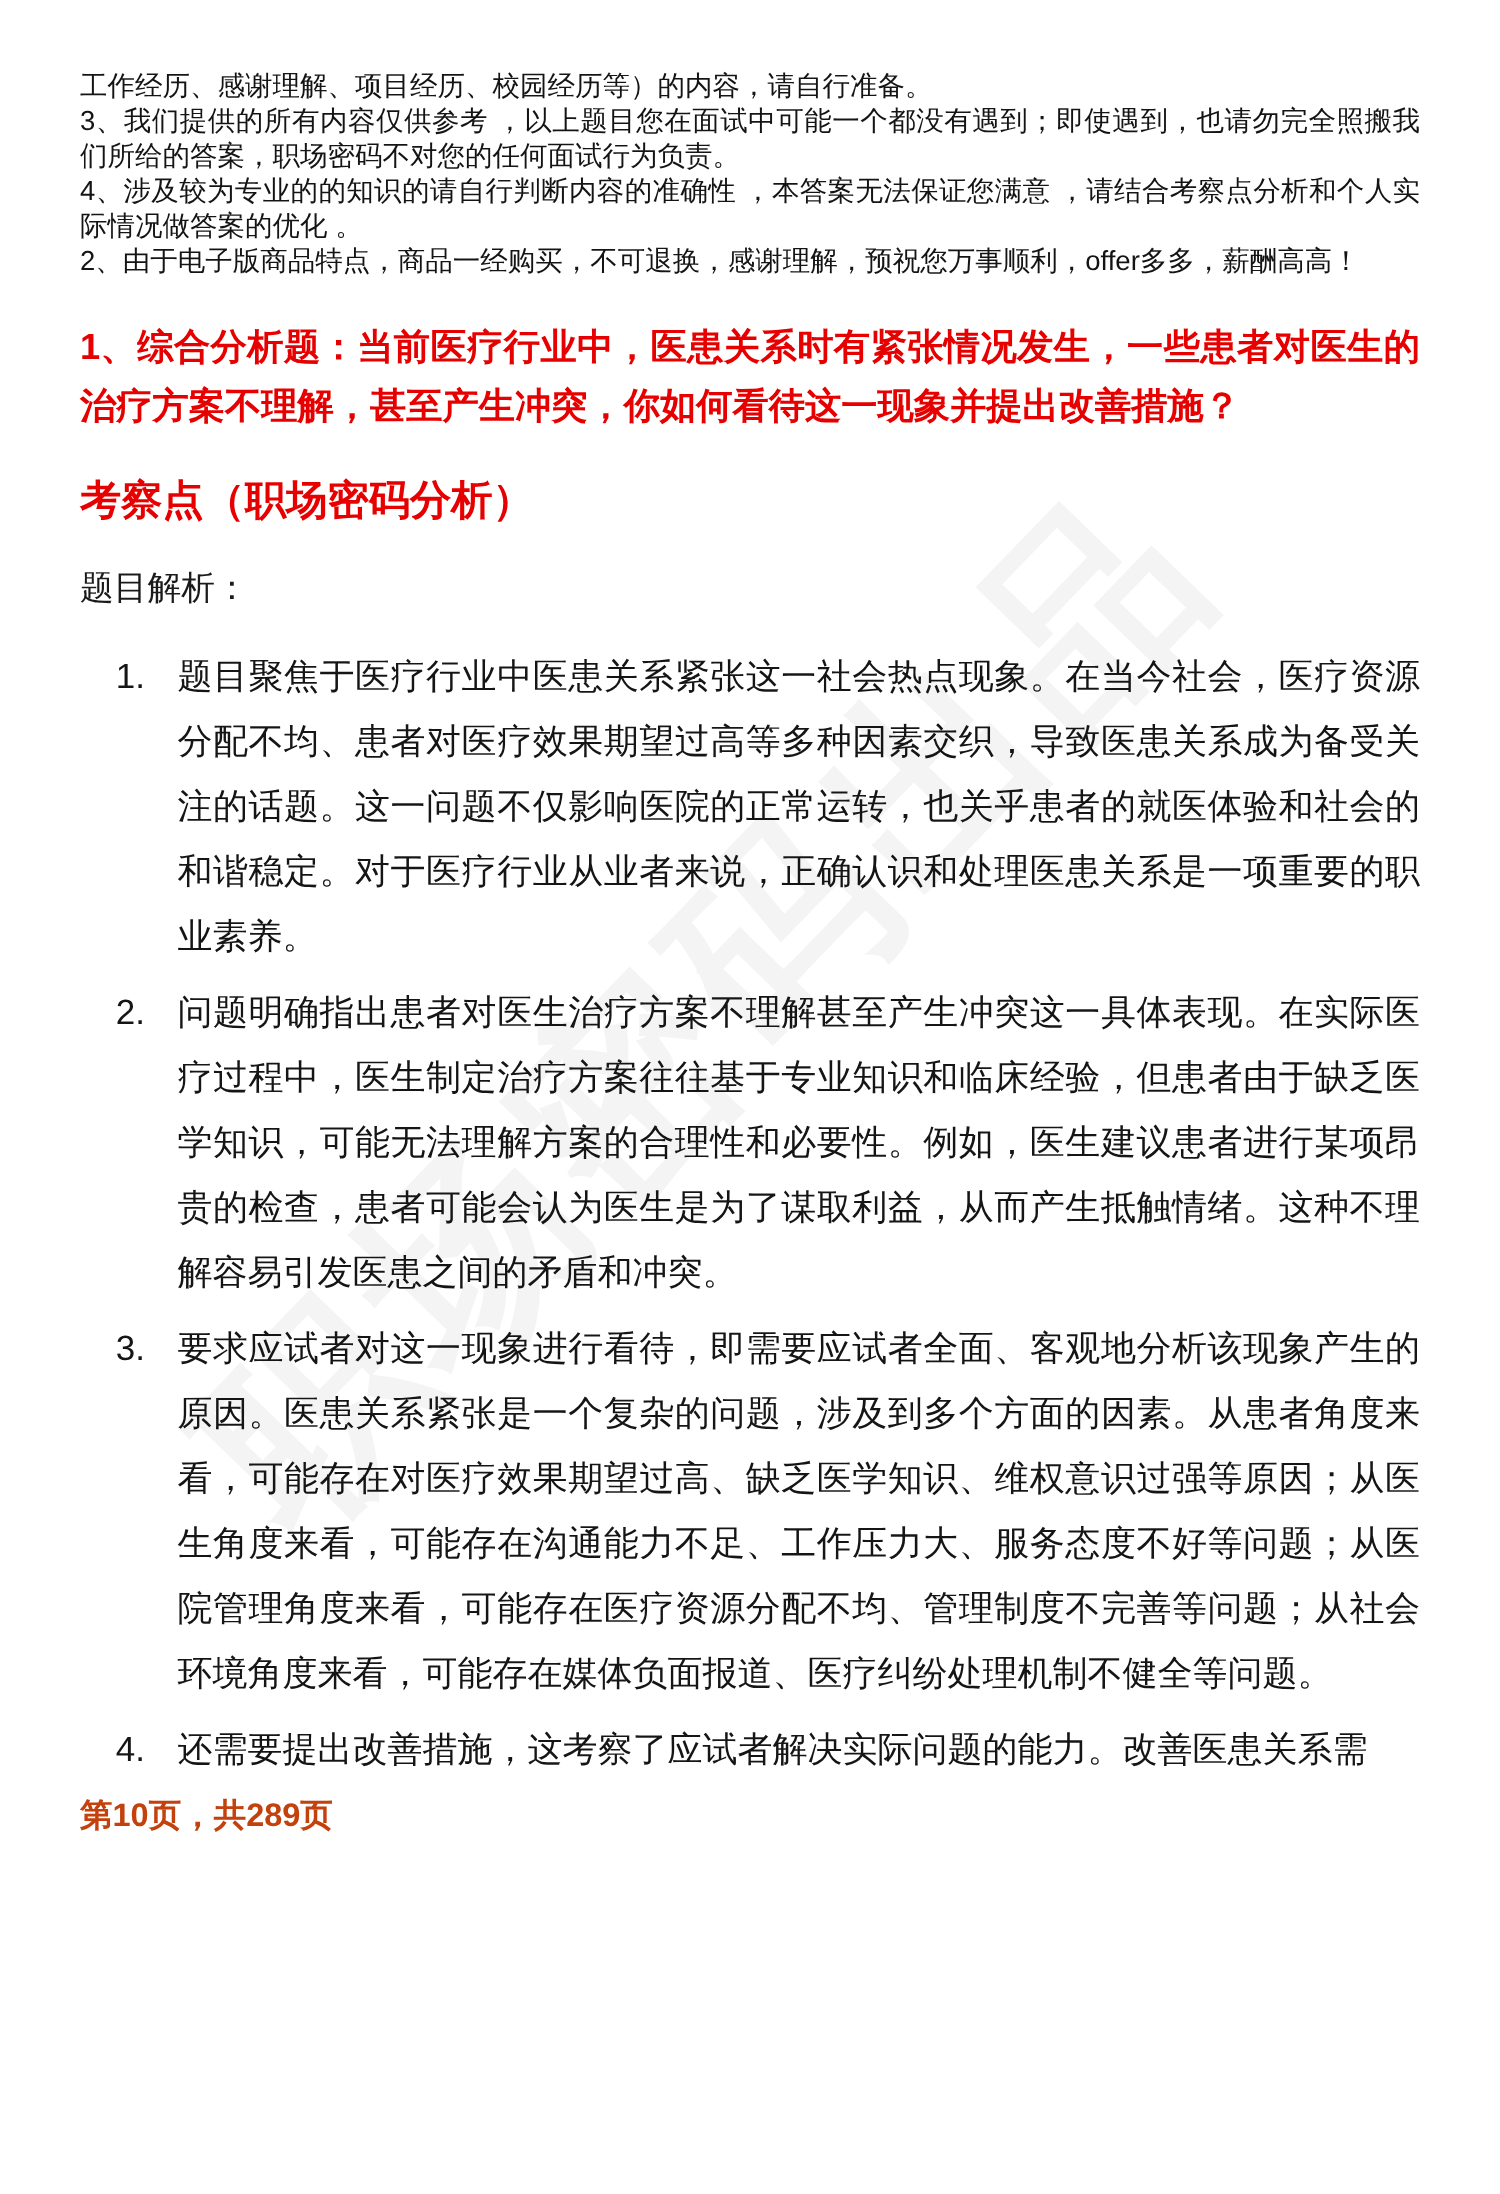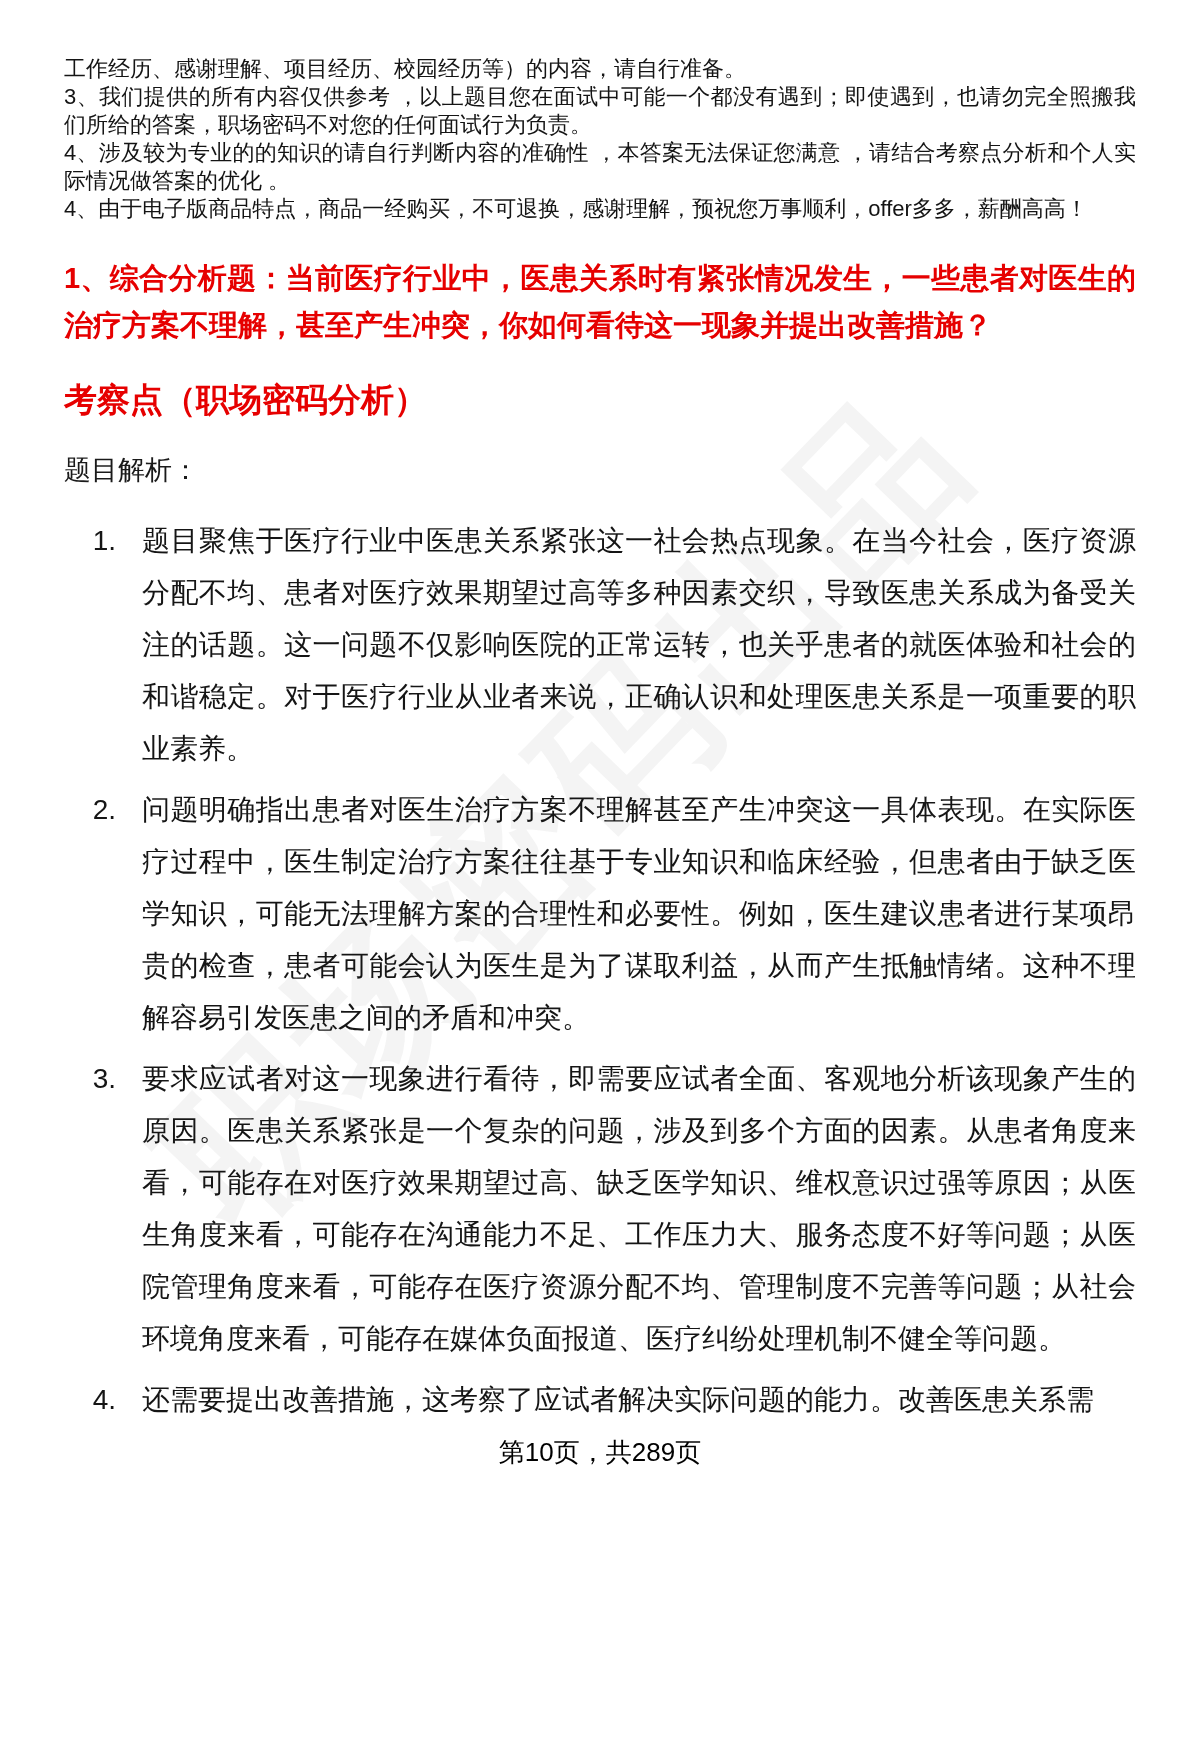--- a/index.html
+++ b/index.html
@@ -78,40 +78,40 @@
     margin-right:14px;
     flex-shrink:0;
   }
   ol.points .txt{
     flex:1;
     text-align:justify;
     margin-left:12px;
   }
   .footer{
     margin-top:4px;
-    text-align:center;
     font-size:26px;
     line-height:34px;
-    color:#000000;
+    color:#c2410c;
+    font-weight:bold;
   }
 </style>
 </head>
 <body>
 
 <div class="page">
 
   <div class="watermark">职场密码出品</div>
 
   <div class="content">
 
     <div class="disclaimer">
       <p>工作经历、感谢理解、项目经历、校园经历等）的内容，请自行准备。</p>
       <p>3、我们提供的所有内容仅供参考 ，以上题目您在面试中可能一个都没有遇到；即使遇到，也请勿完全照搬我们所给的答案，职场密码不对您的任何面试行为负责。</p>
       <p>4、涉及较为专业的的知识的请自行判断内容的准确性 ，本答案无法保证您满意 ，请结合考察点分析和个人实际情况做答案的优化 。</p>
-      <p>4、由于电子版商品特点，商品一经购买，不可退换，感谢理解，预祝您万事顺利，offer多多，薪酬高高！</p>
+      <p>2、由于电子版商品特点，商品一经购买，不可退换，感谢理解，预祝您万事顺利，offer多多，薪酬高高！</p>
     </div>
 
     <h1 class="q-title">1、综合分析题：当前医疗行业中，医患关系时有紧张情况发生，一些患者对医生的治疗方案不理解，甚至产生冲突，你如何看待这一现象并提出改善措施？</h1>
 
     <h2 class="q-section">考察点（职场密码分析）</h2>
 
     <p class="analysis-label">题目解析：</p>
 
     <ol class="points">
       <li>

